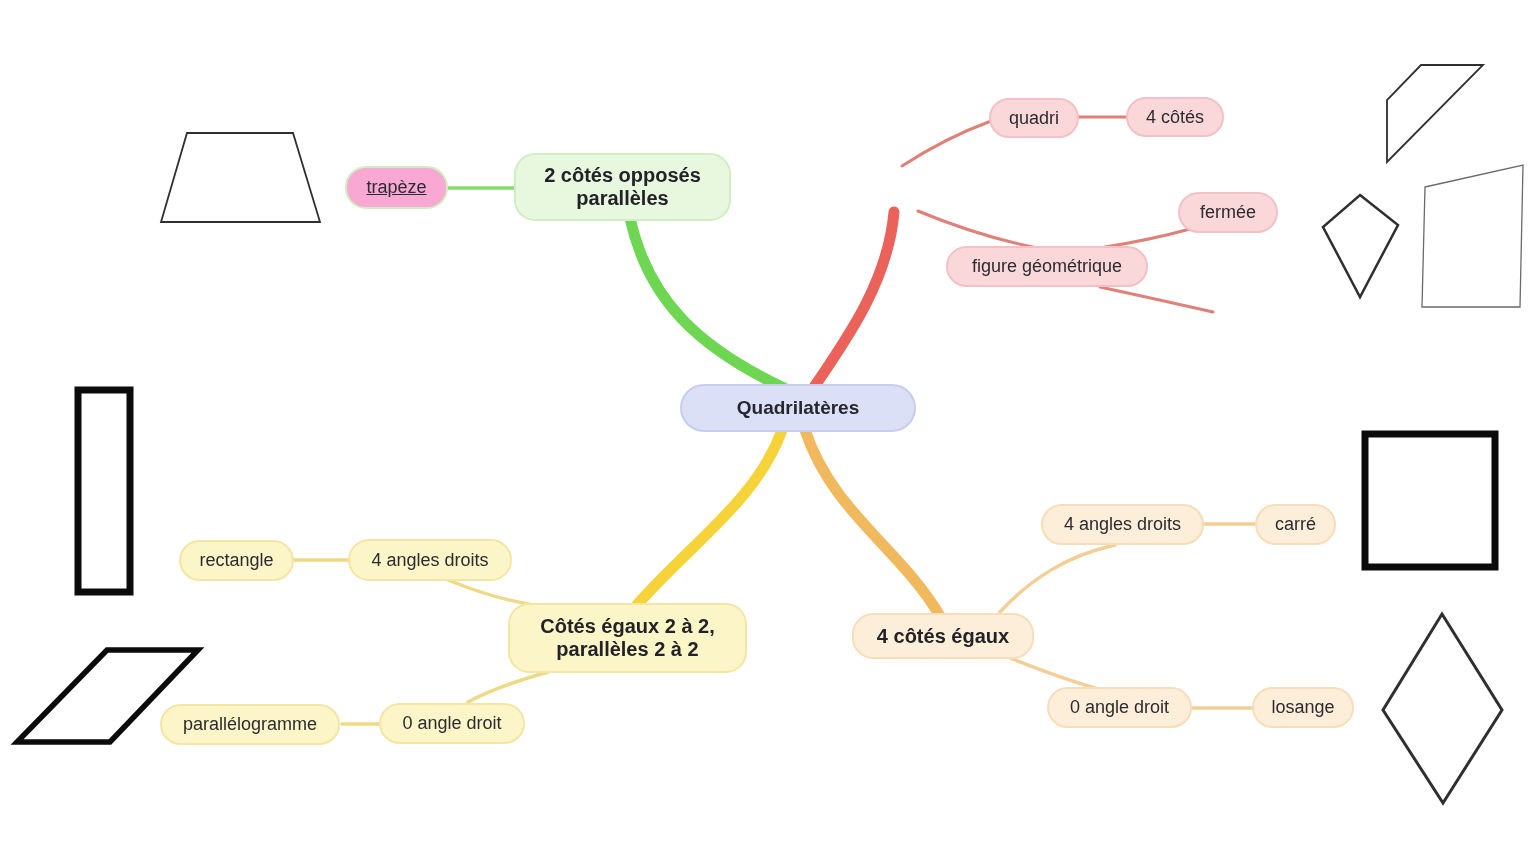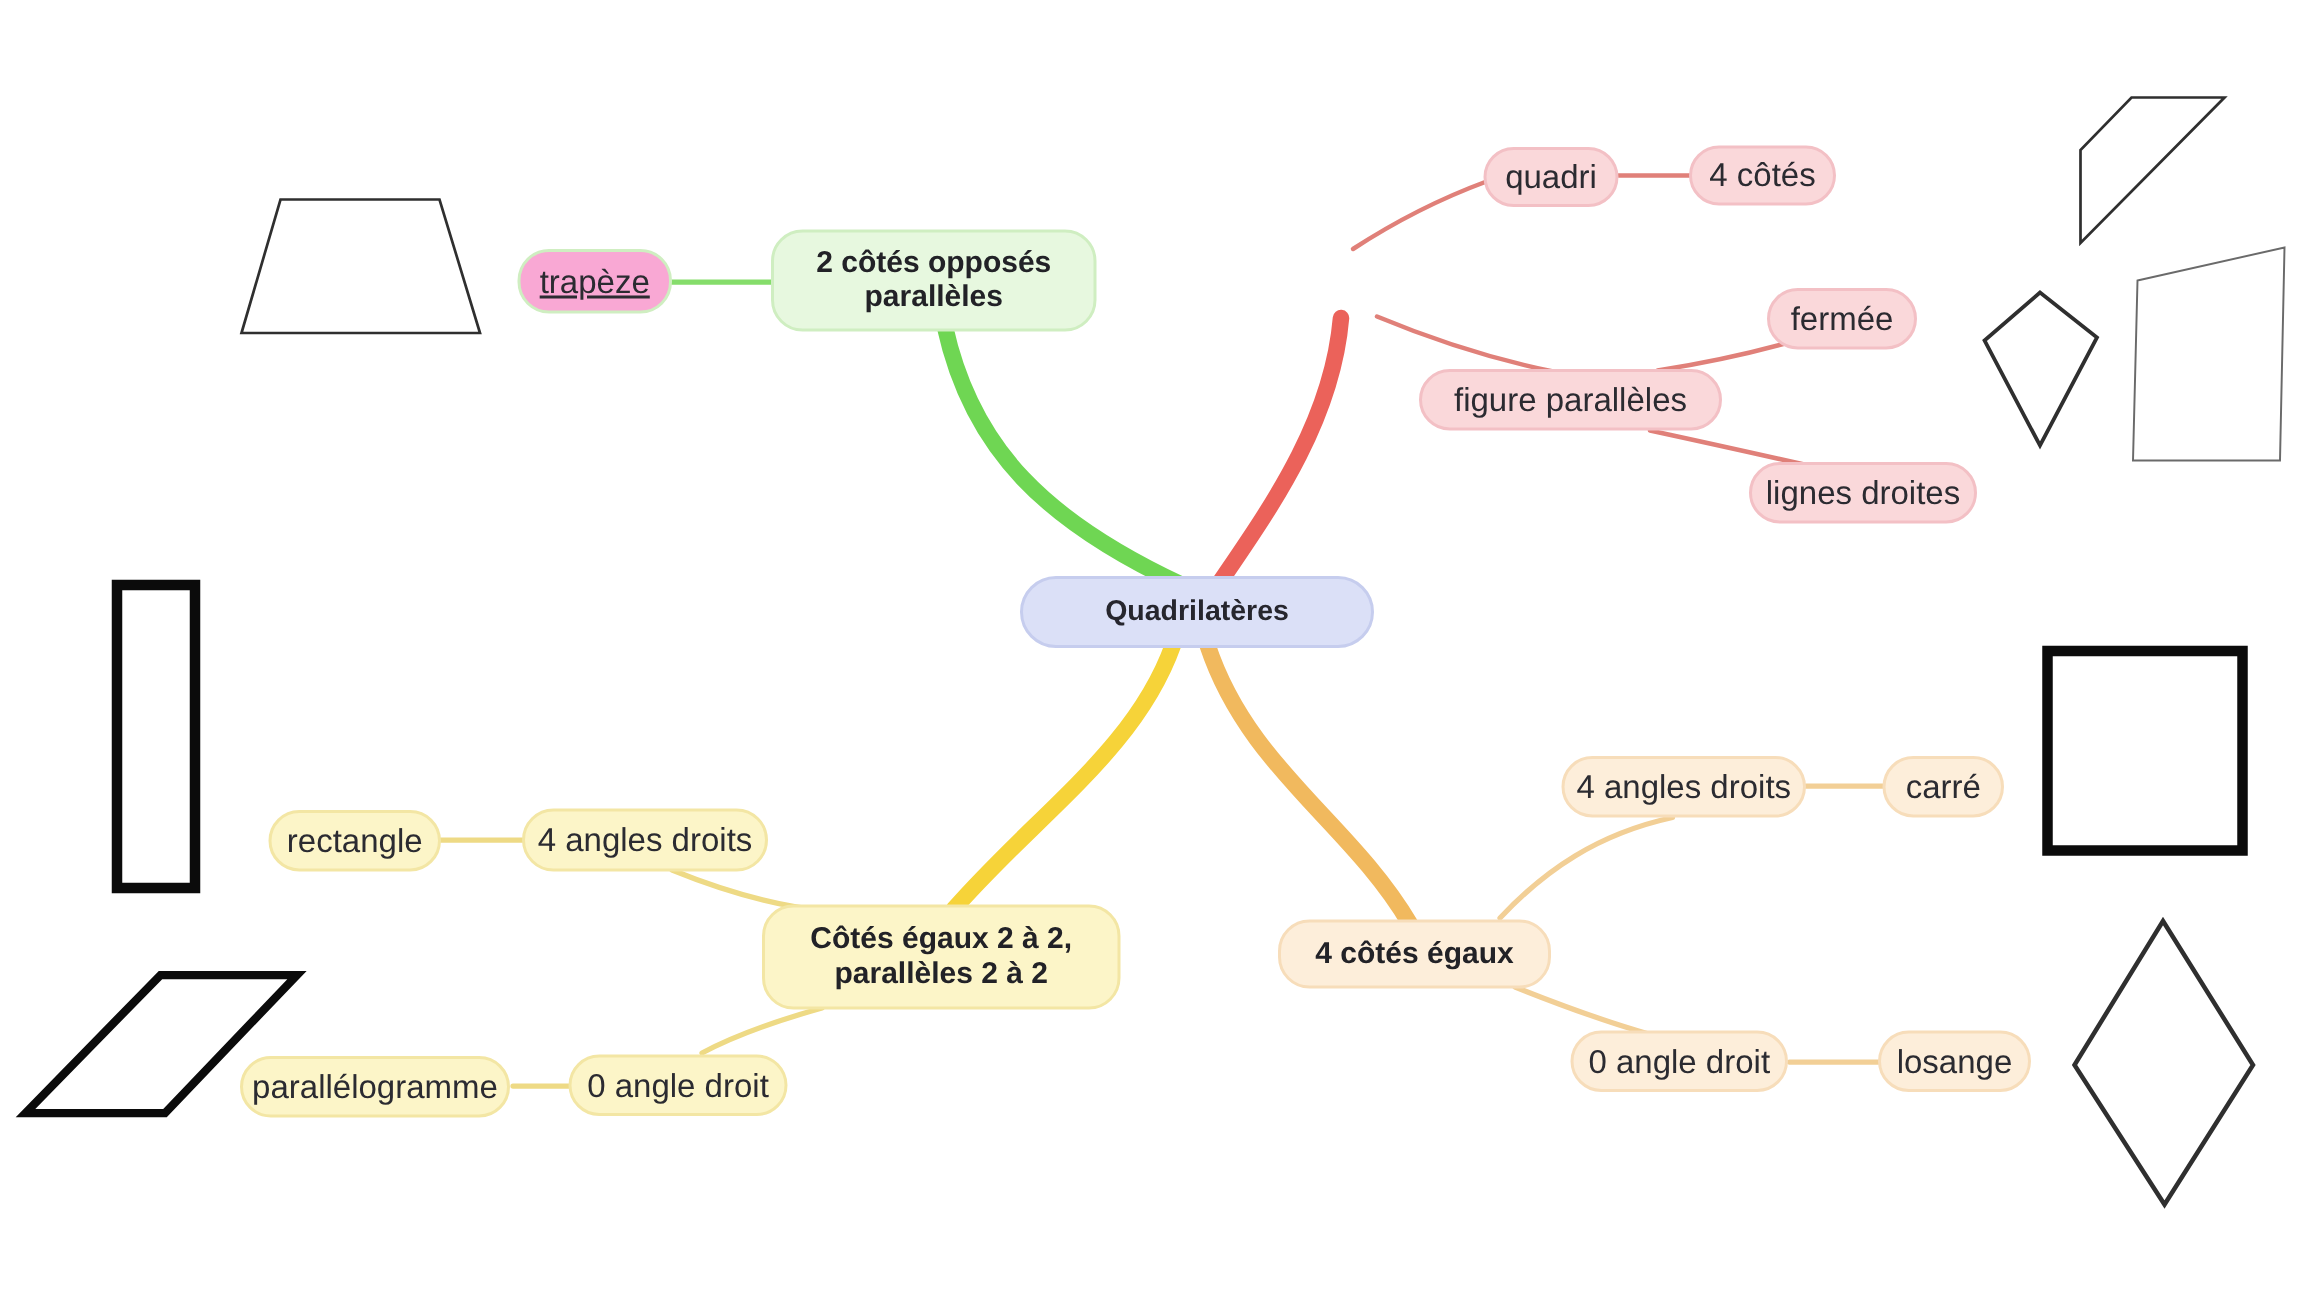--- a/index.html
+++ b/index.html
@@ -18,21 +18,21 @@
   }
   .pill {
     position: absolute;
     box-sizing: border-box;
     display: flex;
     align-items: center;
     justify-content: center;
     text-align: center;
     border-radius: 21px;
     border: 2px solid transparent;
-    font-size: 22px;
+    font-size: 18px;
     color: #2b2b31;
     line-height: 1.15;
     padding: 2px 10px;
     white-space: nowrap;
   }
   .pill.wrap { white-space: normal; }
   .pill.parent {
     font-weight: 700;
     font-size: 20px;
     color: #222227;
@@ -84,23 +84,22 @@
     <polygon points="1425,187 1523,165 1520,307 1422,307" fill="none" stroke-width="1.3" stroke="#6a6a6a"></polygon>
   </svg>
 
   <div class="pill center-node" style="left: 680px; top: 384px; width: 236px; height: 48px; background: rgb(219, 224, 247); border-color: rgb(198, 205, 238);">Quadrilatères</div>
 
   <div class="pill parent wrap" style="left: 514px; top: 153px; width: 217px; height: 68px; background: rgb(231, 248, 223); border-color: rgb(207, 238, 193);">2 côtés opposés parallèles</div>
   <div class="pill" style="left: 345px; top: 166px; width: 103px; height: 43px; background: #f9a8d4; border-color: rgb(207, 238, 193); text-decoration: underline;">trapèze</div>
 
   <div class="pill" style="left: 989px; top: 98px; width: 90px; height: 40px; background: rgb(250, 216, 218); border-color: rgb(243, 192, 197);">quadri</div>
   <div class="pill" style="left: 1126px; top: 97px; width: 98px; height: 40px; background: rgb(250, 216, 218); border-color: rgb(243, 192, 197);">4 côtés</div>
-  <div class="pill" style="left: 946px; top: 246px; width: 202px; height: 41px; background: rgb(250, 216, 218); border-color: rgb(243, 192, 197);">figure parallèles</div>
+  <div class="pill" style="left: 946px; top: 246px; width: 202px; height: 41px; background: rgb(250, 216, 218); border-color: rgb(243, 192, 197);">figure géométrique</div>
   <div class="pill" style="left: 1178px; top: 192px; width: 100px; height: 41px; background: rgb(250, 216, 218); border-color: rgb(243, 192, 197);">fermée</div>
-  <div class="pill" style="left: 1166px; top: 308px; width: 152px; height: 41px; background: rgb(250, 216, 218); border-color: rgb(243, 192, 197);">lignes droites</div>
 
   <div class="pill parent wrap" style="left: 508px; top: 603px; width: 239px; height: 70px; background: rgb(252, 245, 200); border-color: rgb(243, 230, 164);">Côtés égaux 2 à 2, parallèles 2 à 2</div>
   <div class="pill" style="left: 348px; top: 539px; width: 164px; height: 42px; background: rgb(252, 245, 200); border-color: rgb(243, 230, 164);">4 angles droits</div>
   <div class="pill" style="left: 179px; top: 540px; width: 115px; height: 41px; background: rgb(252, 245, 200); border-color: rgb(243, 230, 164);">rectangle</div>
   <div class="pill" style="left: 379px; top: 703px; width: 146px; height: 41px; background: rgb(252, 245, 200); border-color: rgb(243, 230, 164);">0 angle droit</div>
   <div class="pill" style="left: 160px; top: 704px; width: 180px; height: 41px; background: rgb(252, 245, 200); border-color: rgb(243, 230, 164);">parallélogramme</div>
 
   <div class="pill parent" style="left: 852px; top: 613px; width: 182px; height: 46px; background: rgb(253, 238, 218); border-color: rgb(247, 221, 186);">4 côtés égaux</div>
   <div class="pill" style="left: 1041px; top: 504px; width: 163px; height: 41px; background: rgb(253, 238, 218); border-color: rgb(247, 221, 186);">4 angles droits</div>
   <div class="pill" style="left: 1255px; top: 504px; width: 81px; height: 41px; background: rgb(253, 238, 218); border-color: rgb(247, 221, 186);">carré</div>

